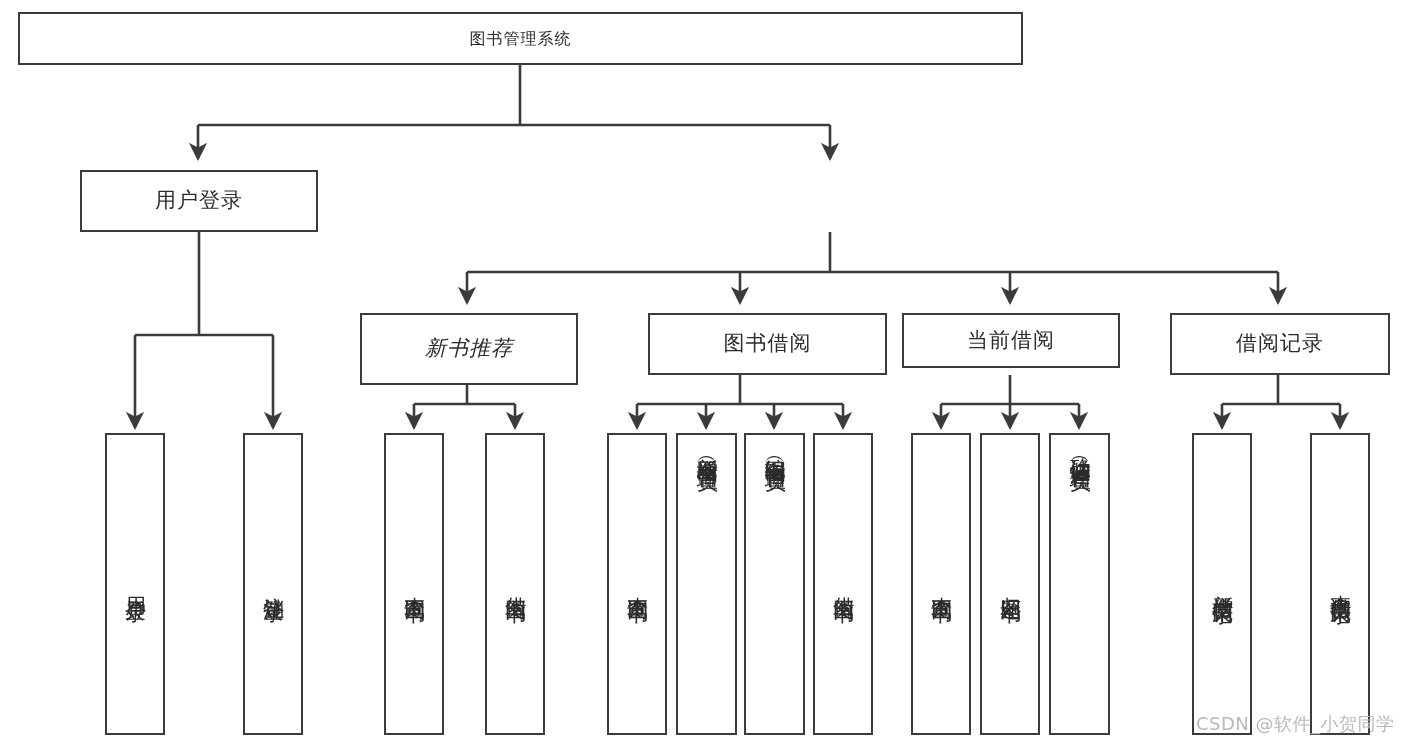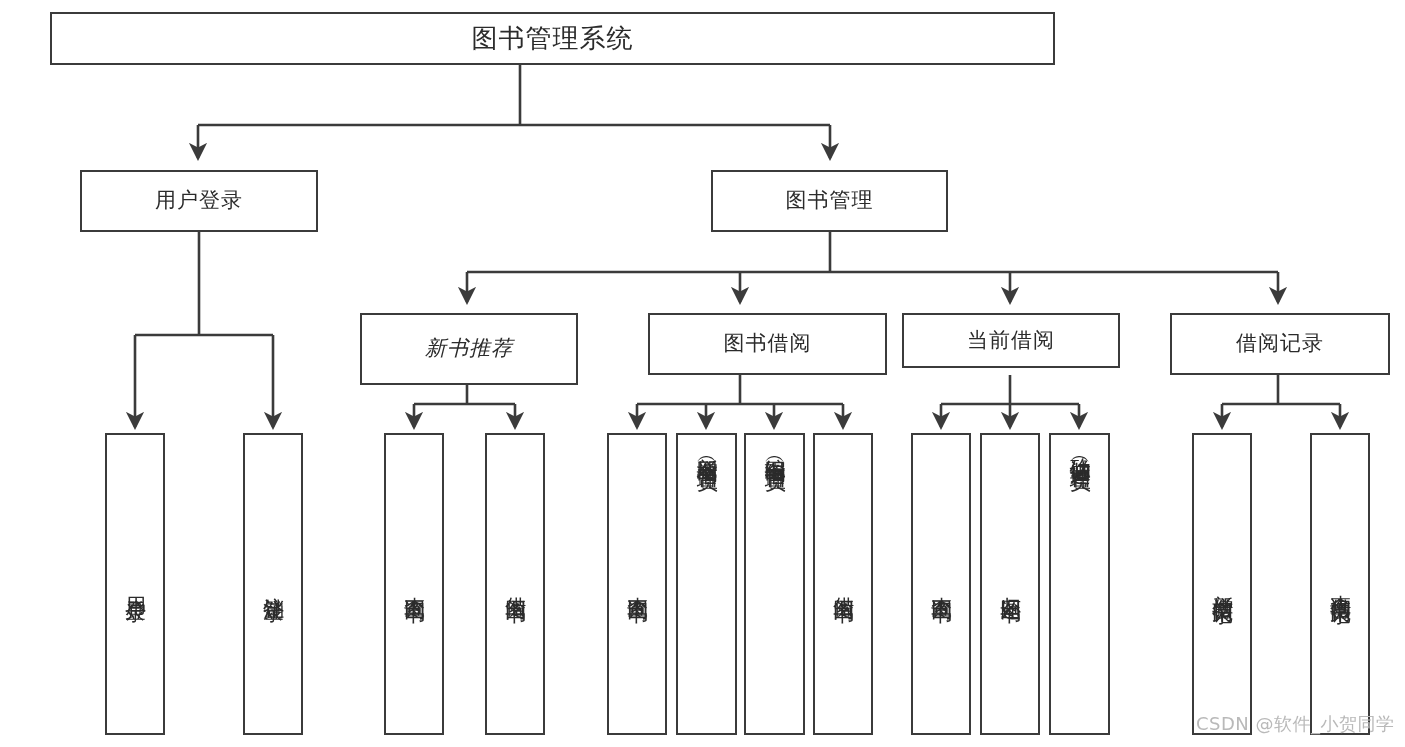--- a/index.html
+++ b/index.html
@@ -34,22 +34,21 @@
     align-items: center;
     justify-content: center;
     color: #2b2b2b;
   }
   .node.horiz {
     font-size: 21px;
     letter-spacing: 1px;
     line-height: 1.2;
   }
   .node.root {
-    font-size: 26px;
-    margin-left: 32px;
+    font-size: 16px;
   }
   .node.vert {
     align-items: flex-start;
     justify-content: center;
     padding-top: 6px;
   }
   .vert .vlabel {
     writing-mode: vertical-rl;
     text-orientation: upright;
     font-size: 21px;
@@ -123,21 +122,20 @@
       <path d="M 1278 375 L 1278 404"></path>
       <path d="M 1222 404 L 1340 404"></path>
       <path d="M 1222 404 L 1222 427" marker-end="url(#arrow)"></path>
       <path d="M 1340 404 L 1340 427" marker-end="url(#arrow)"></path>
     </g>
   </svg>
 
   <div class="node horiz root" style="left:18px; top:12px; width:1005px; height:53px;">图书管理系统</div>
 
   <div class="node horiz" style="left:80px; top:170px; width:238px; height:62px;">用户登录</div>
-  <div class="node horiz" style="left:711px; top:170px; width:237px; height:62px;">图书管理</div>
 
   <div class="node horiz" style="left:360px; top:313px; width:218px; height:72px;font-style:italic;">新书推荐</div>
   <div class="node horiz" style="left:648px; top:313px; width:239px; height:62px;">图书借阅</div>
   <div class="node horiz" style="left:902px; top:313px; width:218px; height:55px;">当前借阅</div>
   <div class="node horiz" style="left:1170px; top:313px; width:220px; height:62px;">借阅记录</div>
 
   <div class="node vert centered" style="left:105px; top:433px; width:60px; height:302px;">
     <span class="vlabel">用户登录</span>
   </div>
   <div class="node vert centered" style="left:243px; top:433px; width:60px; height:302px;">

